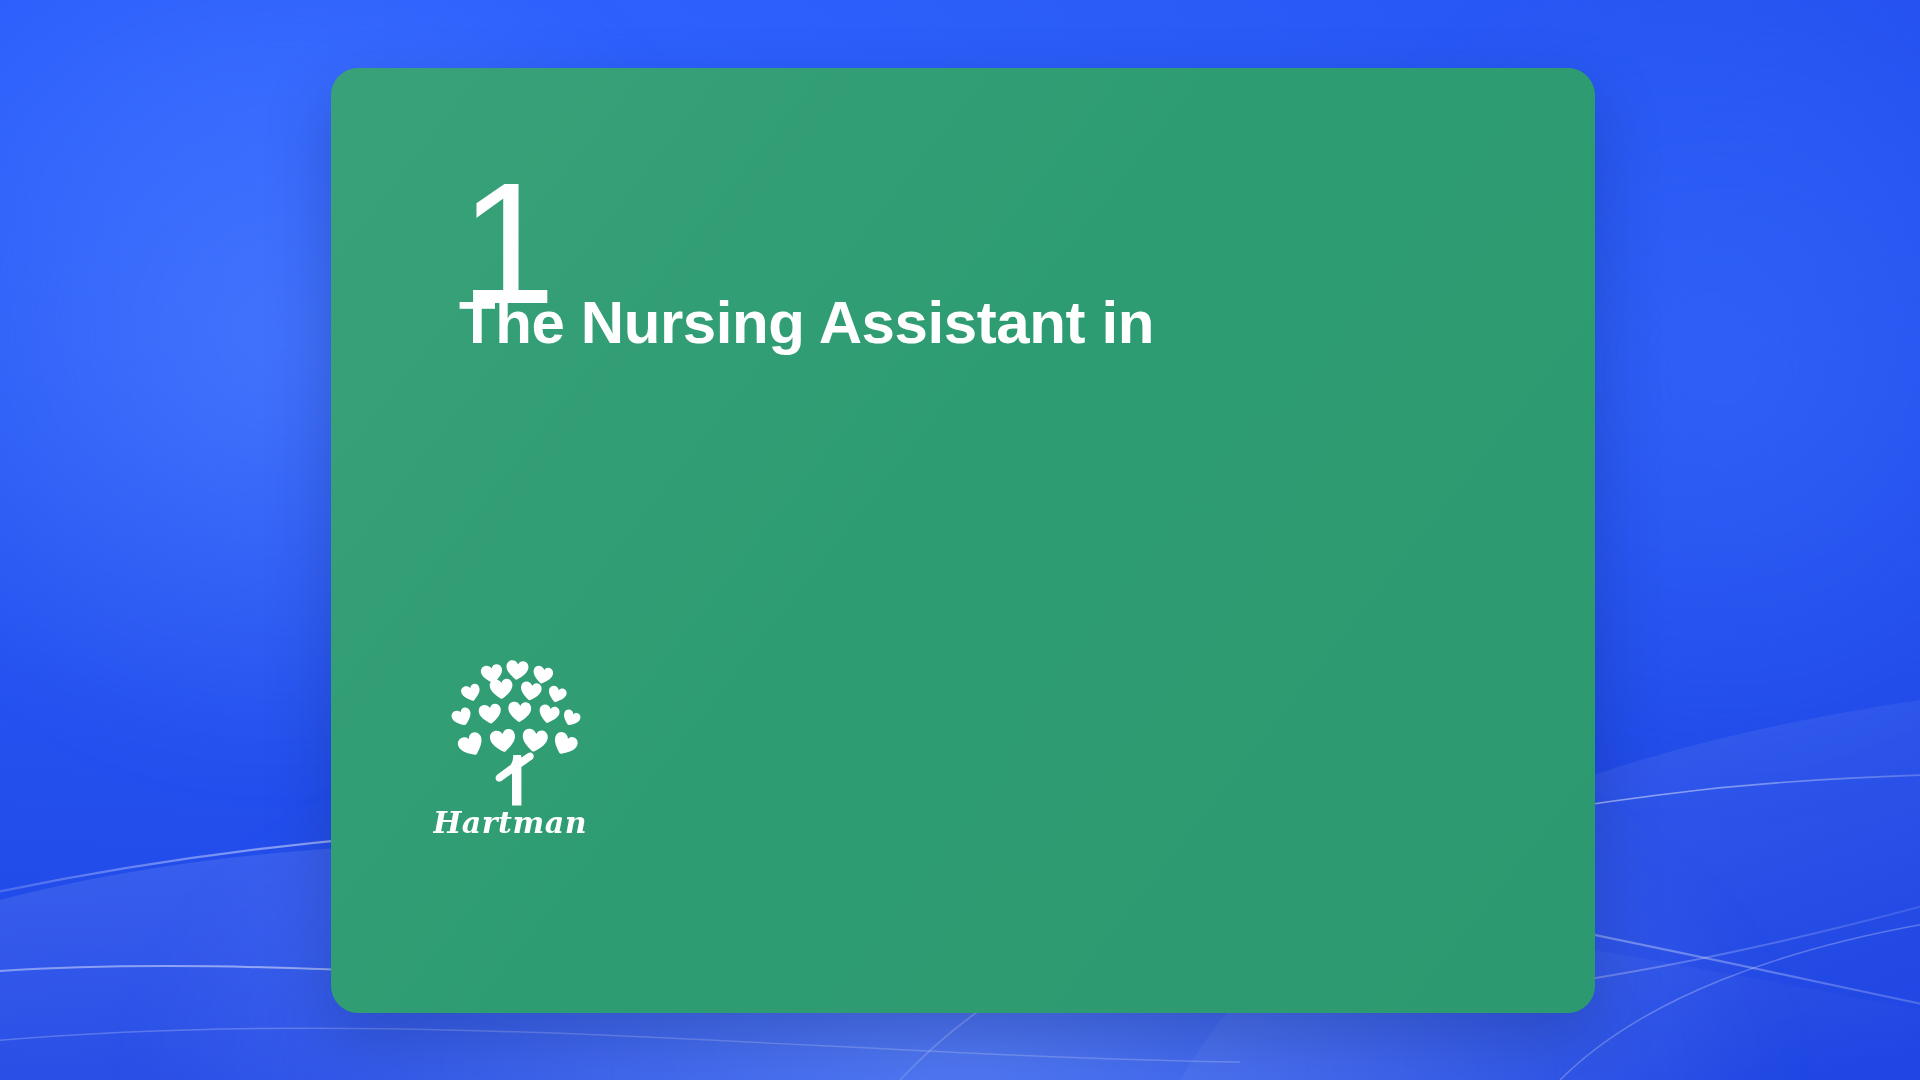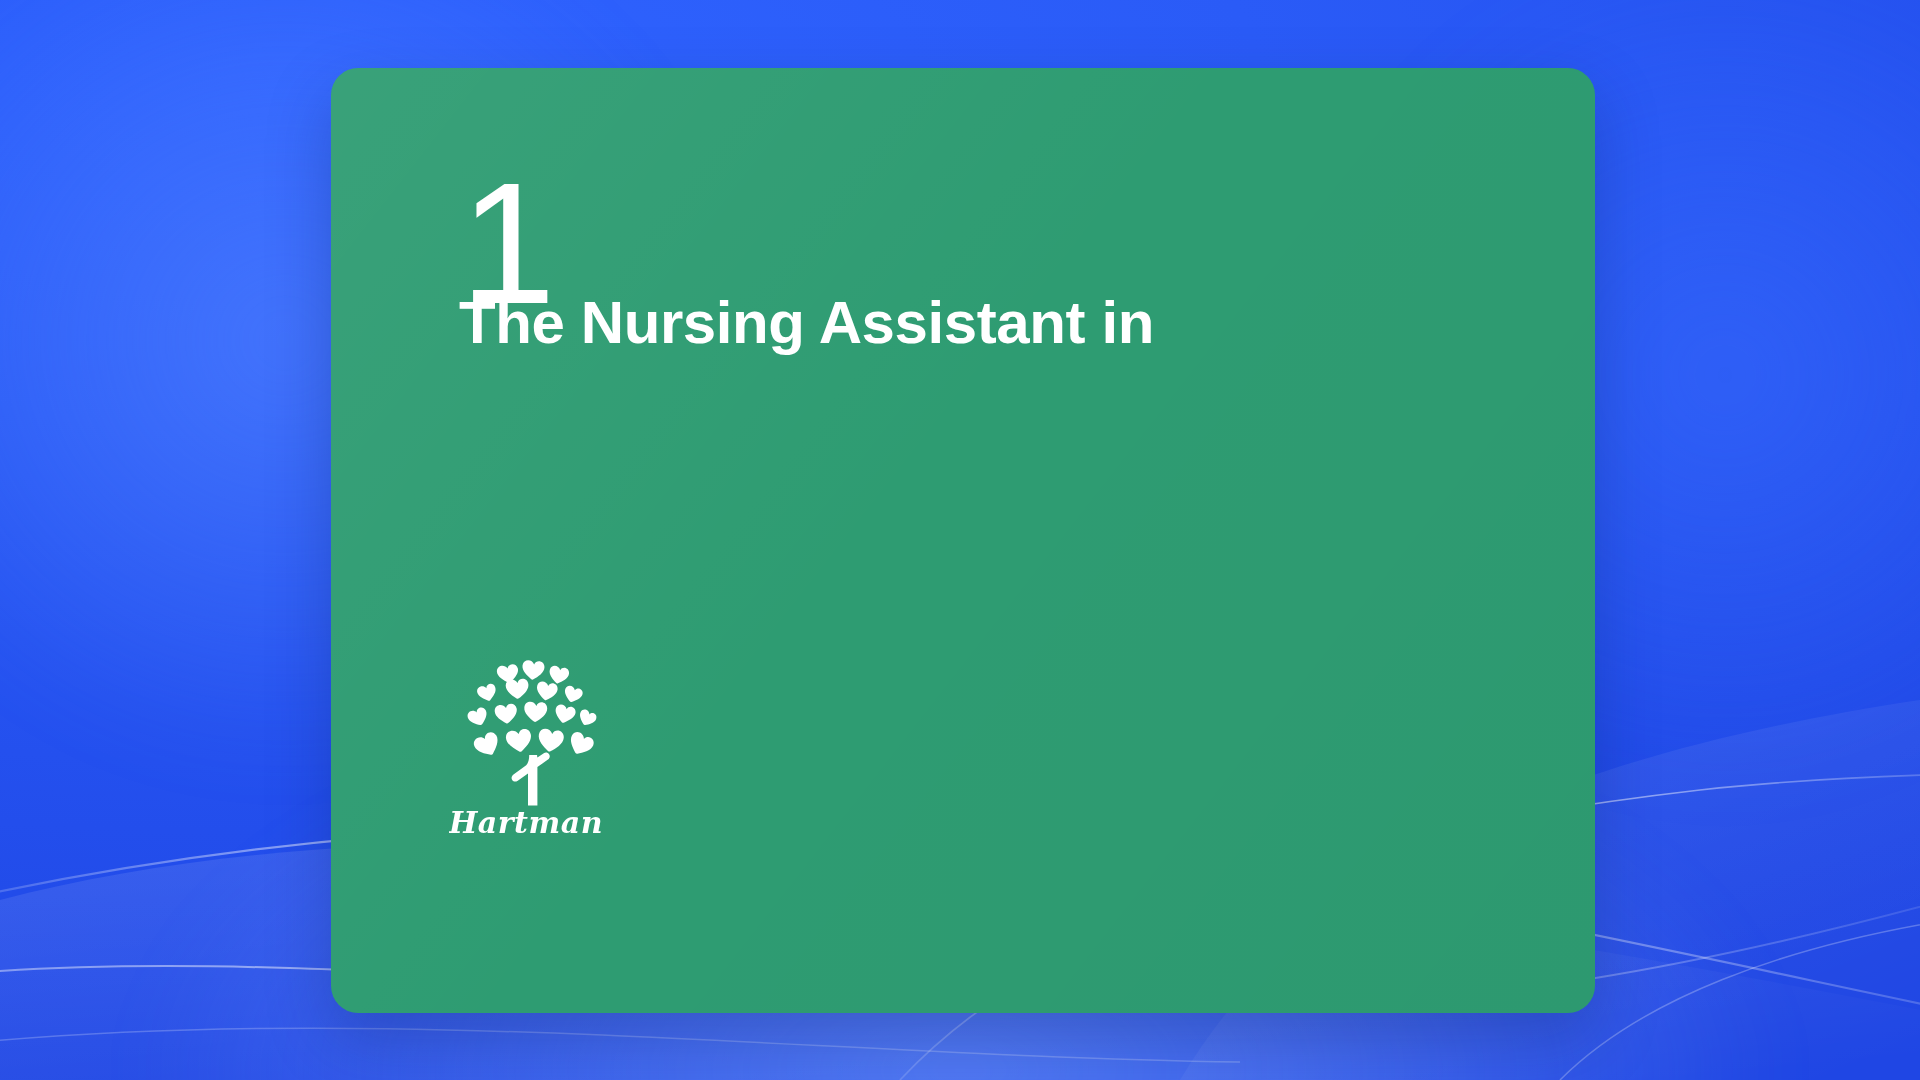--- a/index.html
+++ b/index.html
@@ -104,21 +104,21 @@
     font-weight: 700;
     color: #ffffff;
     letter-spacing: -0.4px;
     font-family: "Liberation Sans", sans-serif;
   }
   .title-line { display: block; white-space: nowrap; }
 
   
   .logo {
     position: absolute;
-    left: 118px;
+    left: 102px;
     top: 584px;
     width: 170px;
     height: 200px;
   }
   .logo-mark {
     position: absolute;
     left: 14px;
     top: 0;
     width: 140px;
     height: 155px;

